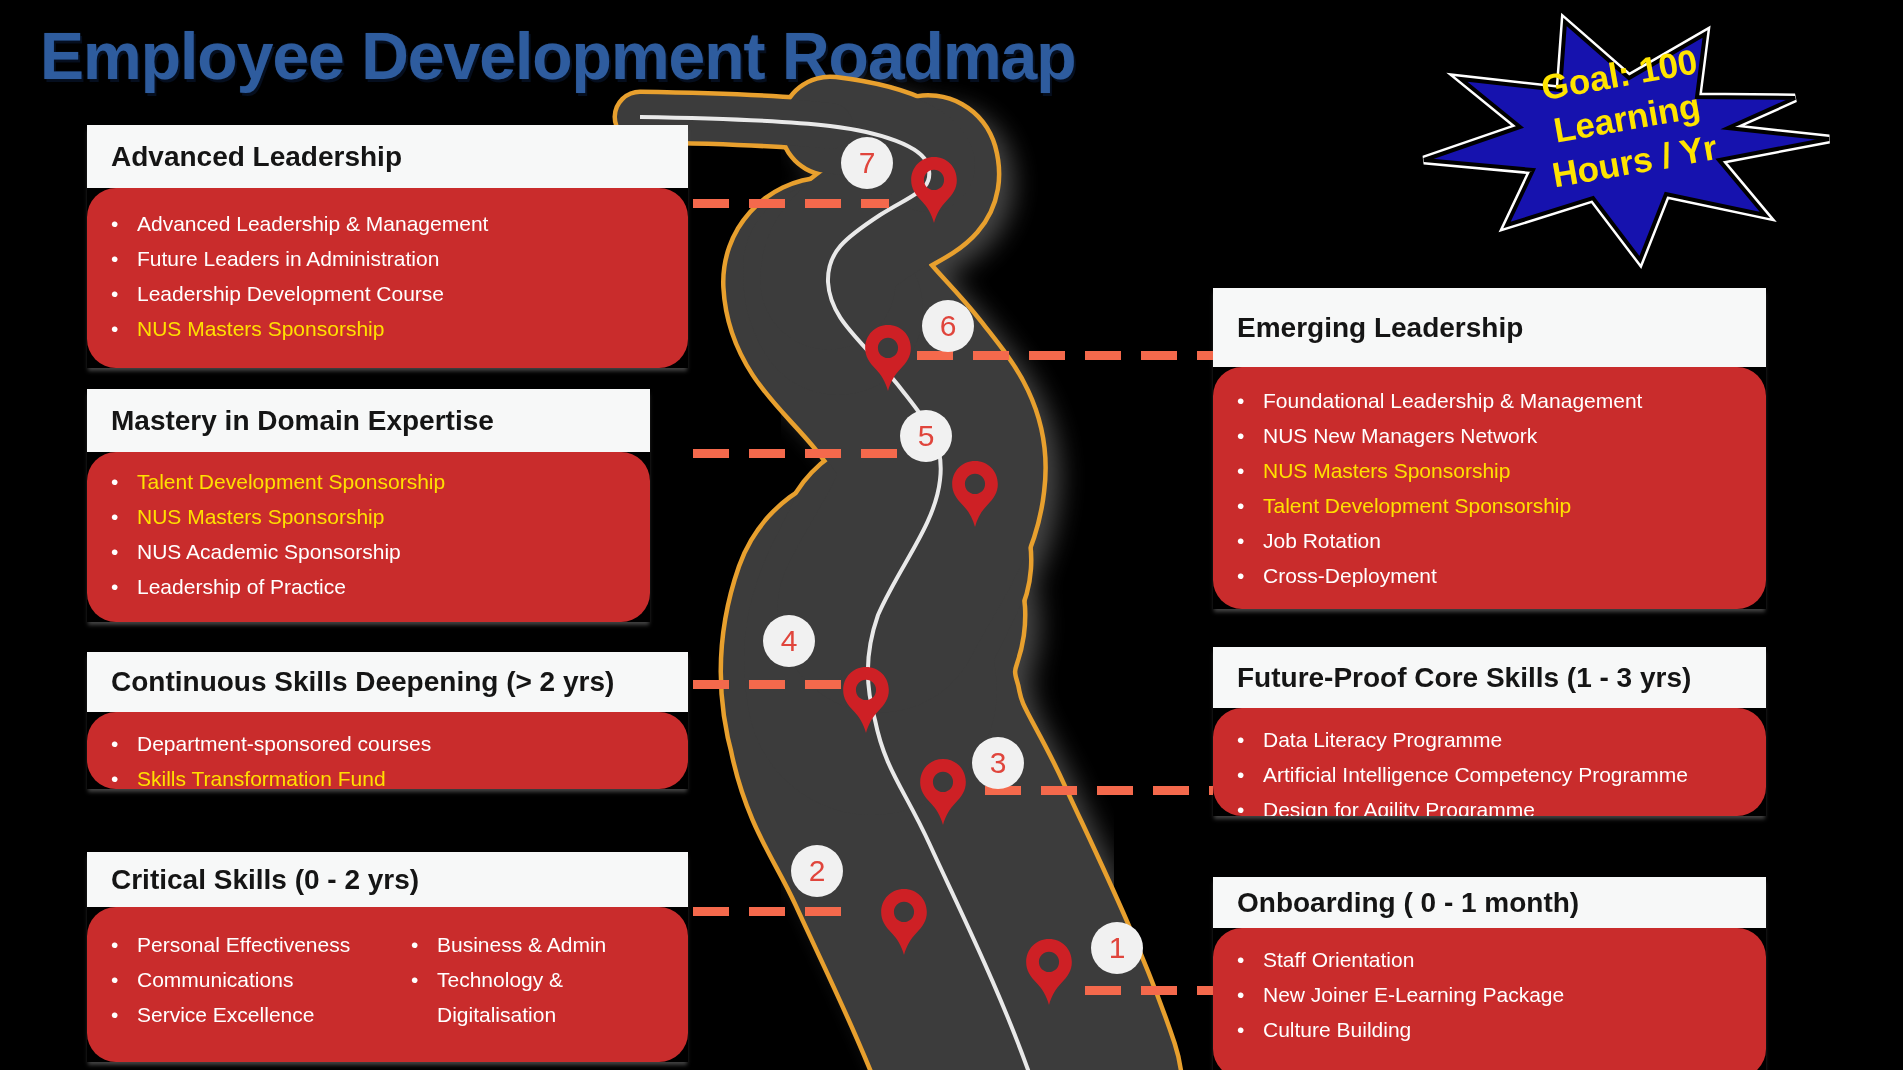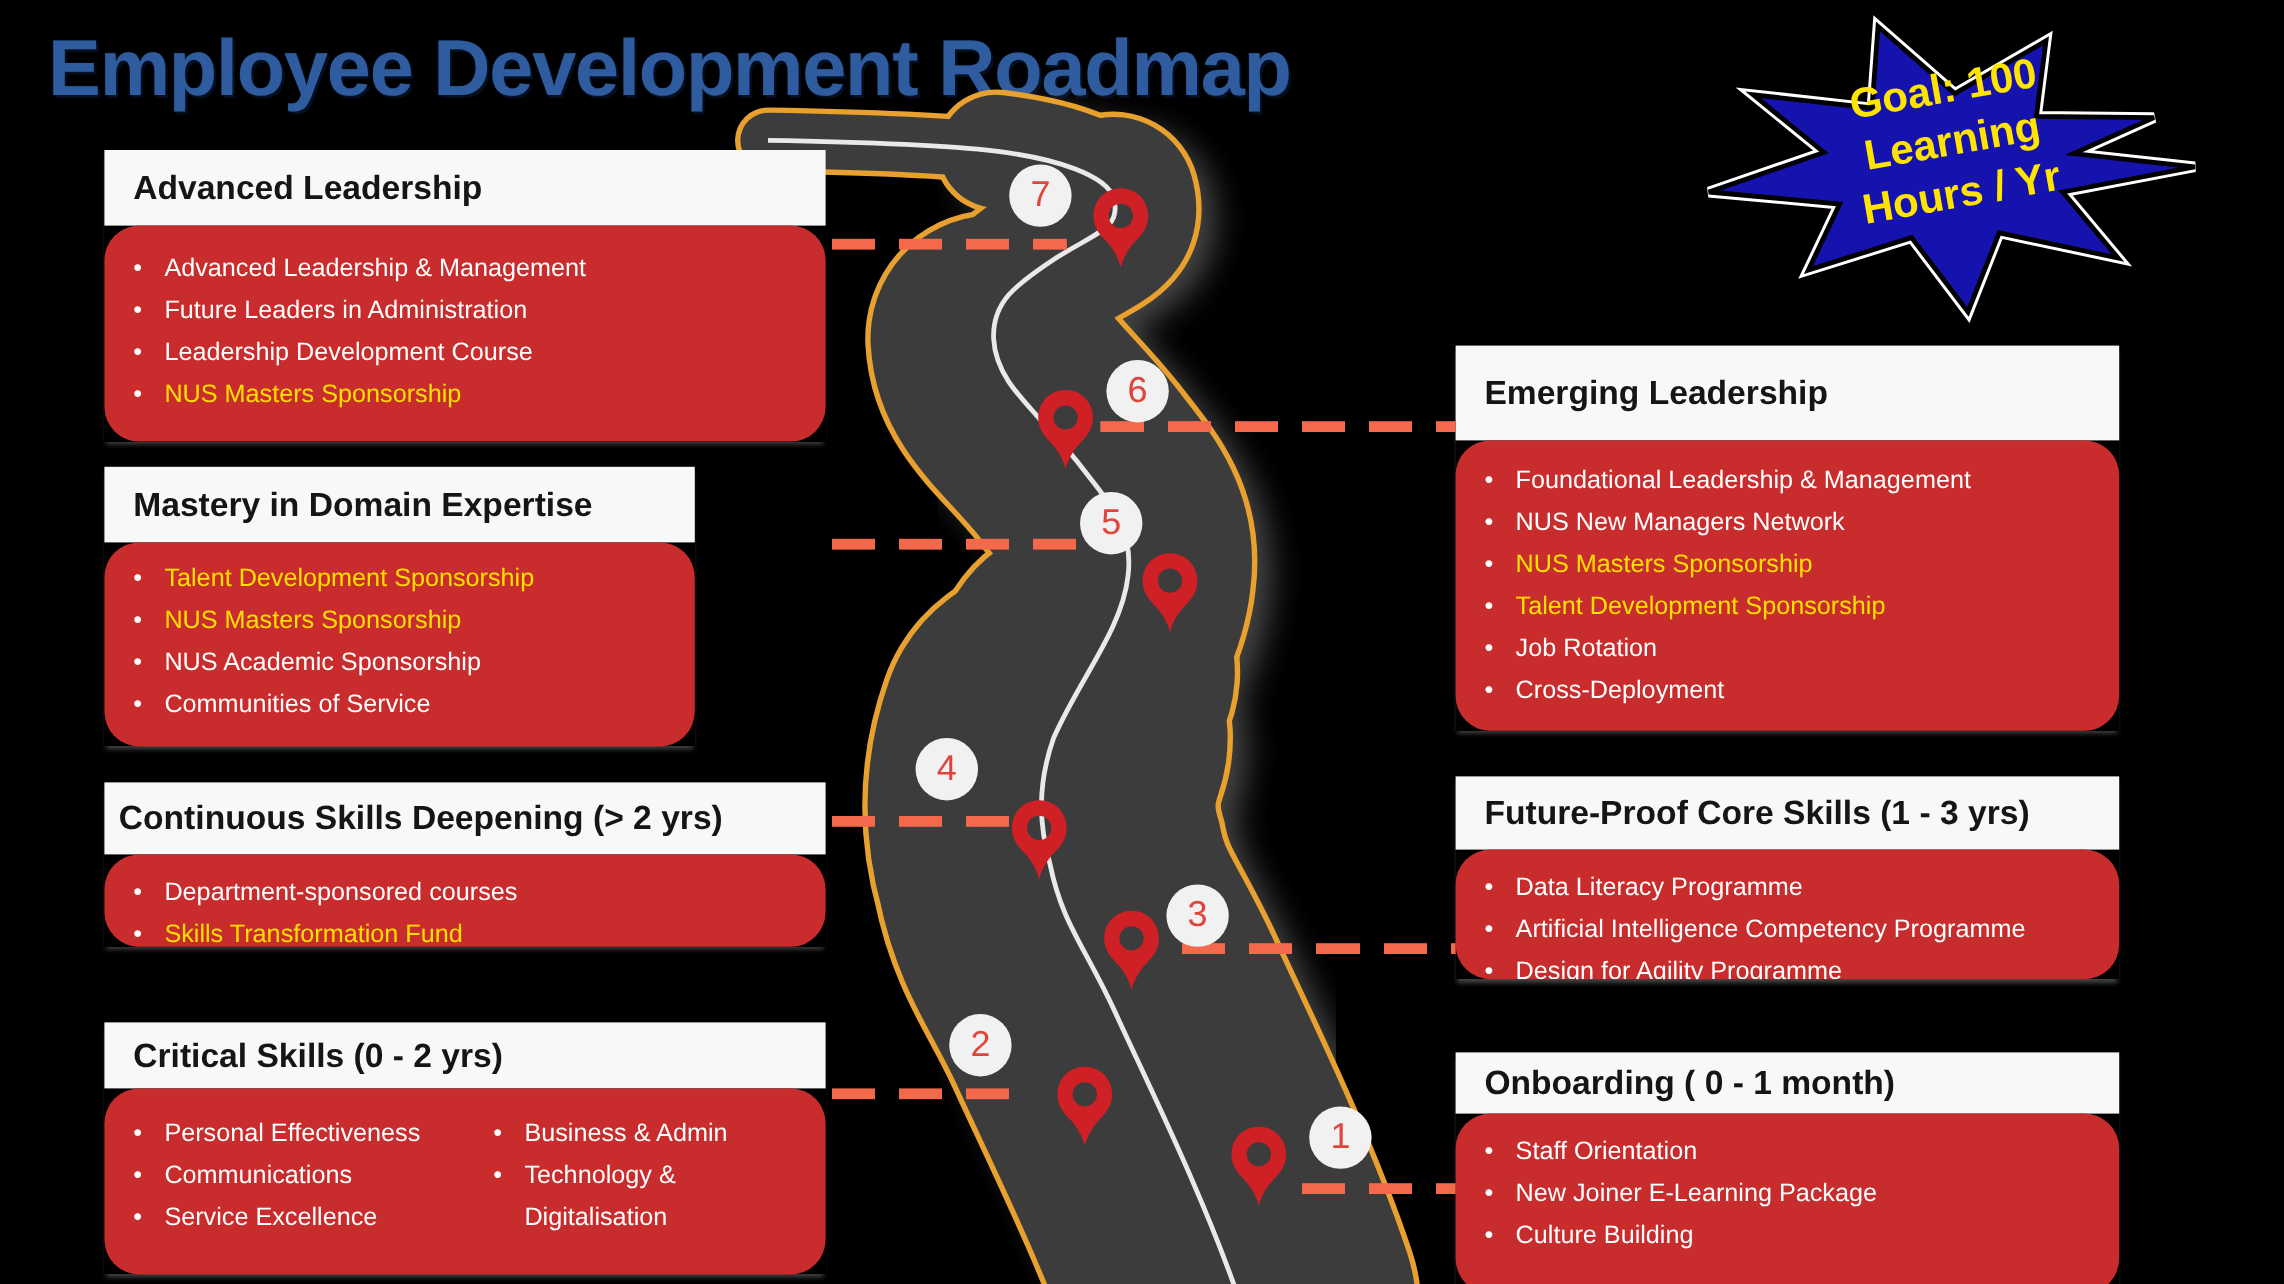--- a/index.html
+++ b/index.html
@@ -25,25 +25,25 @@
   .panel-body ul{list-style:none;margin:0;padding:0;}
   .panel-body li{position:relative;padding-left:40px;font-size:21px;line-height:35px;color:#FFFFFF;}
   .panel-body li::before{content:"\2022";position:absolute;left:14px;color:#FFFFFF;}
   .panel-body li.yellow{color:#FFE000;}
   .two-col{display:flex;}
   .two-col ul:first-child{width:300px;}
   .two-col ul:last-child{flex:1;}
   #box-advanced-leadership{left:87px;top:125px;width:601px;}
   #box-advanced-leadership .panel-header{height:63px;}
   #box-advanced-leadership .panel-body{height:180px;padding-top:18px;}
-  #box-mastery-domain-expertise{left:87px;top:389px;width:492px;}
+  #box-mastery-domain-expertise{left:87px;top:389px;width:563px;}
   #box-mastery-domain-expertise .panel-header{height:63px;}
   #box-mastery-domain-expertise .panel-body{height:170px;padding-top:12px;}
   #box-continuous-skills-deepening{left:87px;top:652px;width:601px;}
-  #box-continuous-skills-deepening .panel-header{height:60px;padding-left:12px;}
+  #box-continuous-skills-deepening .panel-header{height:60px;}
   #box-continuous-skills-deepening .panel-body{height:77px;padding-top:14px;}
   #box-critical-skills{left:87px;top:852px;width:601px;}
   #box-critical-skills .panel-header{height:55px;}
   #box-critical-skills .panel-body{height:155px;padding-top:20px;}
   #box-emerging-leadership{left:1213px;top:288px;width:553px;}
   #box-emerging-leadership .panel-header{height:79px;}
   #box-emerging-leadership .panel-body{height:242px;padding-top:16px;}
   #box-future-proof-core-skills{left:1213px;top:647px;width:553px;}
   #box-future-proof-core-skills .panel-header{height:61px;}
   #box-future-proof-core-skills .panel-body{height:108px;padding-top:14px;}
@@ -163,21 +163,21 @@
       </ul>
     </div>
   </div>
 <div class="panel" id="box-mastery-domain-expertise">
     <div class="panel-header">Mastery in Domain Expertise</div>
     <div class="panel-body">
       <ul>
         <li class="yellow">Talent Development Sponsorship</li>
         <li class="yellow">NUS Masters Sponsorship</li>
         <li>NUS Academic Sponsorship</li>
-        <li>Communities of Service</li>
+        <li>Leadership of Practice</li>
       </ul>
     </div>
   </div>
 <div class="panel" id="box-continuous-skills-deepening">
     <div class="panel-header">Continuous Skills Deepening (&gt; 2 yrs)</div>
     <div class="panel-body">
       <ul>
         <li>Department-sponsored courses</li>
         <li class="yellow">Skills Transformation Fund</li>
       </ul>

